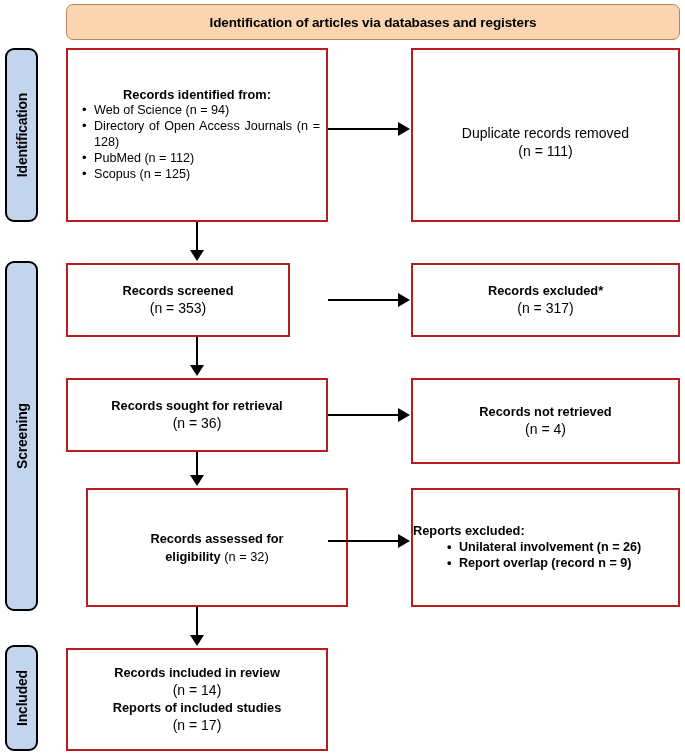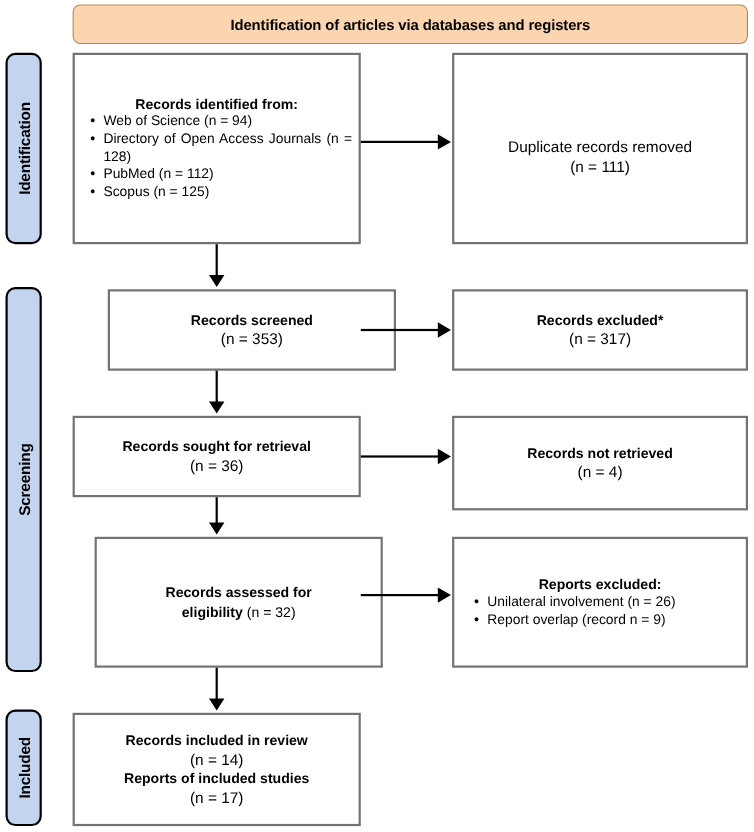--- a/index.html
+++ b/index.html
@@ -56,21 +56,21 @@
     letter-spacing: -0.2px;
   }
   #stage-identification { top: 48px;  height: 174px; }
   #stage-screening     { top: 261px; height: 350px; }
   #stage-included      { top: 645px; height: 106px; }
 
   
   .box {
     position: absolute;
     background: #ffffff;
-    border: 2px solid #737373;
+    border: 2px solid #b91c1c;
     box-sizing: border-box;
     display: flex;
     flex-direction: column;
     justify-content: center;
   }
   .box-center {
     align-items: center;
     text-align: center;
   }
   .b-title {
@@ -105,30 +105,30 @@
     top: -1px;
     font-size: 13px;
   }
   ul.bullets li.nojust { text-align: left; }
 
   .gap-above { margin-top: 11px; }
 
   
   #box-identified      { left: 66px;  top: 48px;  width: 262px; height: 174px; }
   #box-removed         { left: 411px; top: 48px;  width: 269px; height: 174px; }
-  #box-screened        { left: 66px;  top: 263px; width: 262px; height: 74px; margin-left: 32px;  }
+  #box-screened        { left: 66px;  top: 263px; width: 224px; height: 74px;  }
   #box-excluded        { left: 411px; top: 263px; width: 269px; height: 74px;  }
   #box-sought          { left: 66px;  top: 378px; width: 262px; height: 74px;  }
   #box-notretrieved    { left: 411px; top: 378px; width: 269px; height: 86px;  }
   #box-assessed        { left: 66px;  top: 488px; width: 262px; height: 119px; margin-left: 20px; }
   #box-reports-excl    { left: 411px; top: 488px; width: 269px; height: 119px; }
   #box-included        { left: 66px;  top: 648px; width: 262px; height: 103px; }
 
   #box-removed .b-title    { padding: 0 22px; }
-  #box-reports-excl ul.bullets { padding-left: 30px; }
+  #box-reports-excl ul.bullets { padding-left: 46px; font-weight: bold; }
 
   
   .vline {
     position: absolute;
     width: 2px;
     background: #000000;
     left: 196px;
   }
   .varrow {
     position: absolute;
@@ -221,21 +221,21 @@
   <div class="b-title">Records not retrieved</div>
   <div class="b-sub">(n = 4)</div>
 </div>
 
 <div class="box box-center" id="box-assessed">
   <div class="b-title-mixed"><b>Records assessed for</b></div>
   <div class="b-title-mixed"><b>eligibility</b><span> (n = 32)</span></div>
 </div>
 
 <div class="box" id="box-reports-excl">
-  <div class="b-title" style="text-align:center;">Reports excluded:</div>
+  <div class="b-title" style="">Reports excluded:</div>
   <ul class="bullets gap-above">
     <li class="nojust">Unilateral involvement (n = 26)</li>
     <li class="nojust">Report overlap (record n = 9)</li>
   </ul>
 </div>
 
 <div class="box box-center" id="box-included">
   <div class="b-title">Records included in review</div>
   <div class="b-sub">(n = 14)</div>
   <div class="b-title">Reports of included studies</div>

